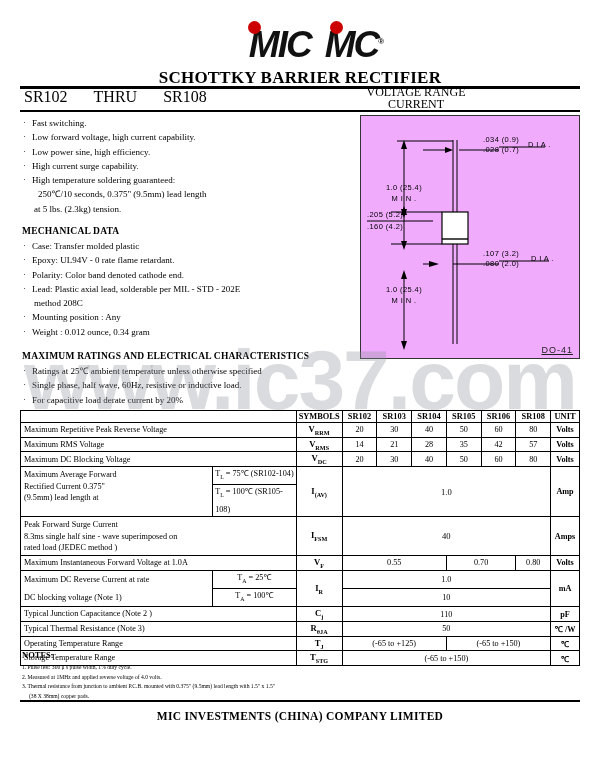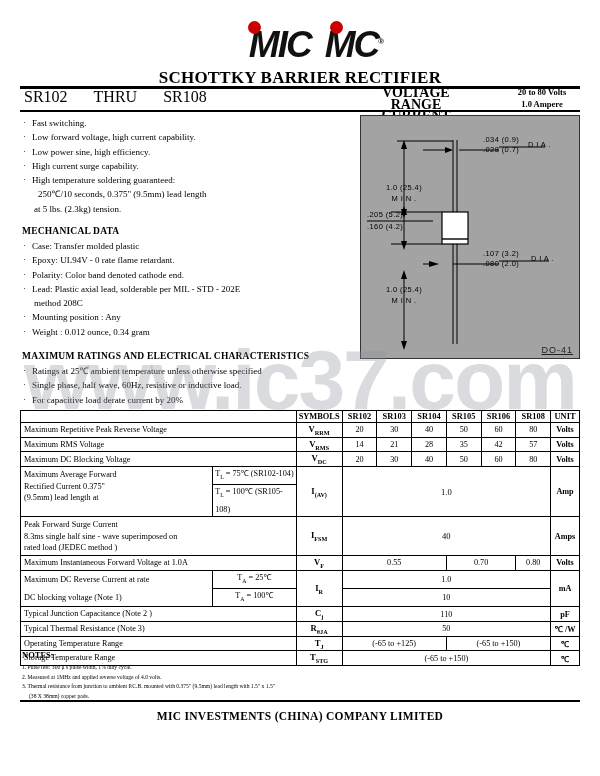--- a/index.html
+++ b/index.html
@@ -114,22 +114,22 @@
     font-size: 16px;
     font-family: "Liberation Serif", serif;
   }
   .part-range .thru { margin: 0 26px; }
   .vr-block {
     position: absolute;
     left: 336px; top: 0px;
     width: 120px;
     text-align: center;
     font-family: "Liberation Serif", serif;
-    font-size: 14px;
-    font-weight: bold;
+    font-size: 12px;
+    font-weight: normal;
     line-height: 11.5px;
   }
   .amp-block {
     position: absolute;
     left: 466px; top: 0px;
     width: 112px;
     text-align: center;
     font-family: "Liberation Serif", serif;
     font-size: 8.5px;
     font-weight: bold;
@@ -169,21 +169,21 @@
   #mechanical { top: 226px; }
   #maxratings { top: 351px; }
   #maxratings .sec-title { font-size: 9.5px; }
 
   
   .drawbox {
     position: absolute;
     left: 360px; top: 115px;
     width: 218px; height: 242px;
     border: 1px solid #333;
-    background: #a3a3a3;
+    background: #f0abfc;
     z-index: 3;
   }
   .drawbox svg { display: block; }
   .do-label {
     position: absolute;
     right: 6px; bottom: 3px;
     font-family: "Liberation Sans", sans-serif;
     font-size: 9px;
     letter-spacing: 1px;
     color: #222;
@@ -292,24 +292,20 @@
   <div class="doc-title">SCHOTTKY BARRIER RECTIFIER</div>
   <div class="rule-thick" id="rule-top"></div>
 
   <div class="part-header">
     <div class="part-range">
       <span>SR102</span><span class="thru">THRU</span><span>SR108</span>
     </div>
     <div class="vr-block">
       <div>VOLTAGE RANGE</div>
       <div>CURRENT</div>
-    </div>
-    <div class="amp-block">
-      <div>20 to 80 Volts</div>
-      <div>1.0 Ampere</div>
     </div>
   </div>
   <div class="rule-thick" id="rule-mid"></div>
 
   <div class="sec" id="features">
     <ul class="bullets">
       <li><span class="dot">·</span><span>Fast switching.</span></li>
       <li><span class="dot">·</span><span>Low forward voltage, high current capability.</span></li>
       <li><span class="dot">·</span><span>Low power sine, high efficiency.</span></li>
       <li><span class="dot">·</span><span>High current surge capability.</span></li>

